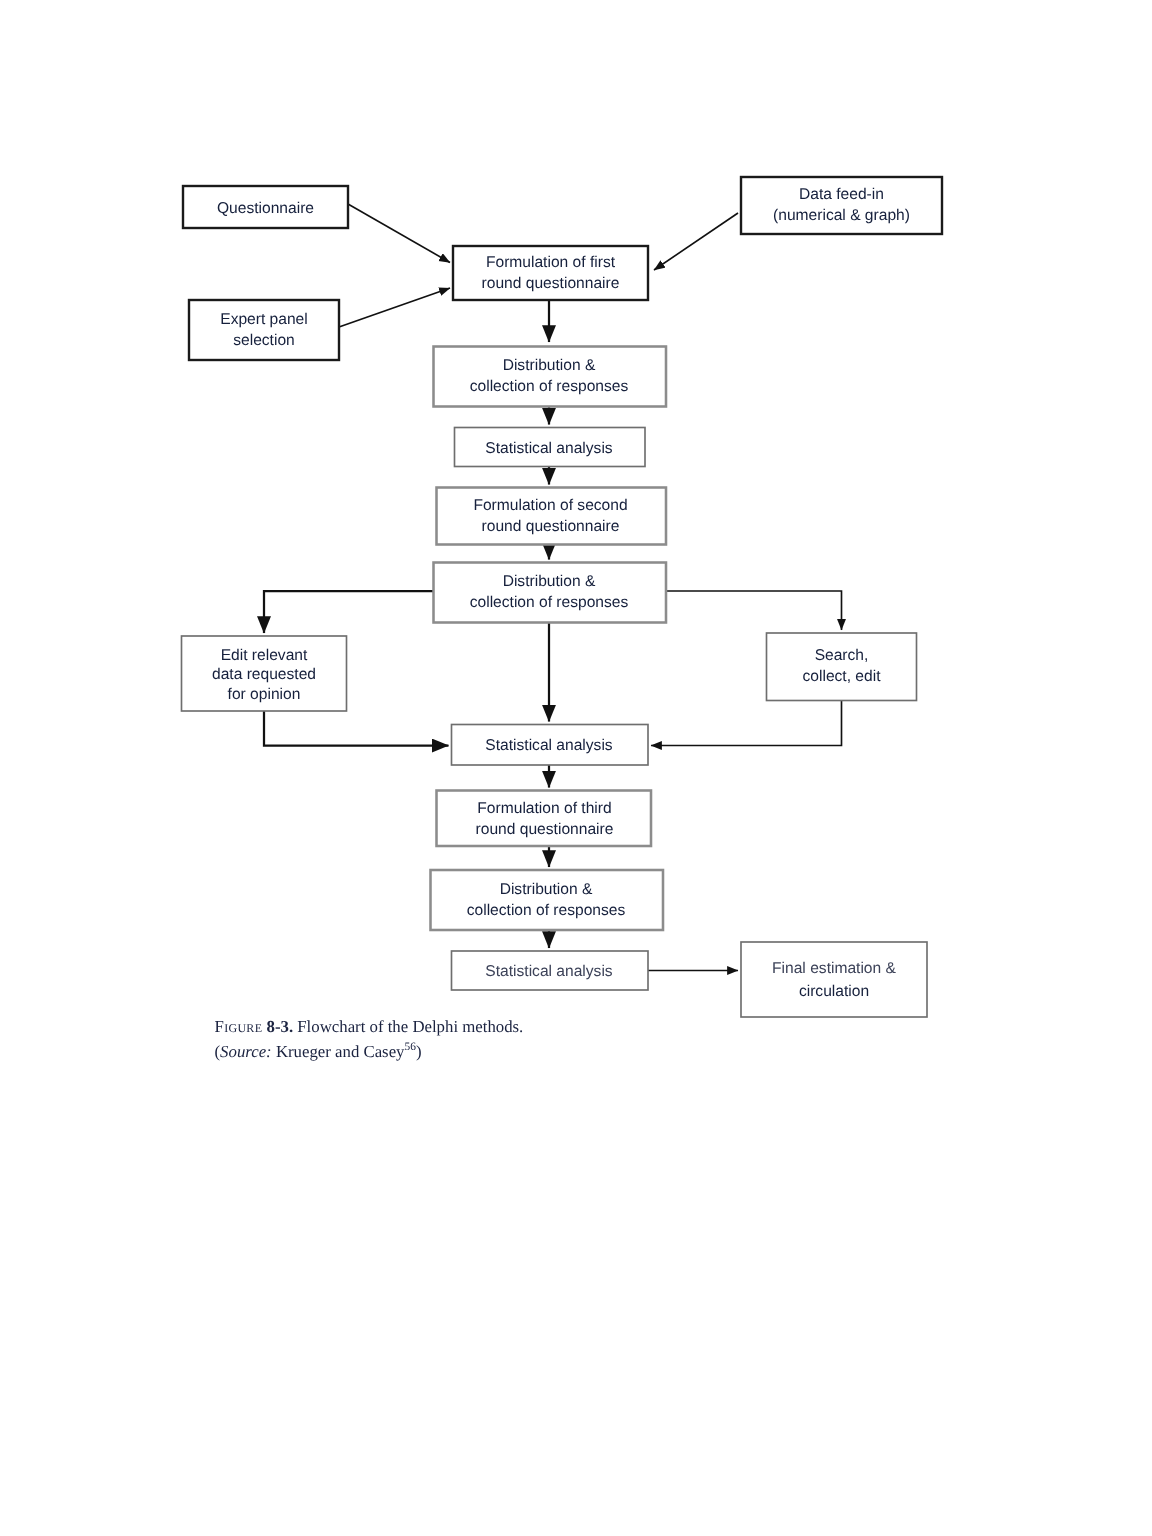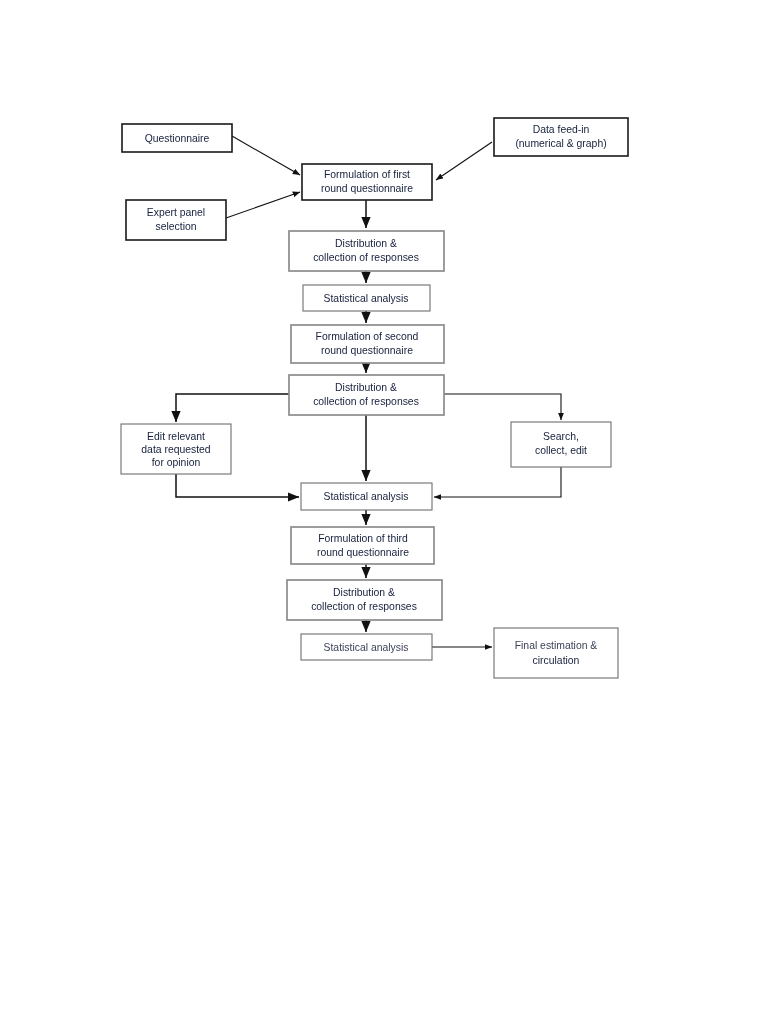--- a/index.html
+++ b/index.html
@@ -213,15 +213,17 @@
     </g>
 
     <g>
       <rect class="node-box-thin" x="494" y="628" width="124" height="50"></rect>
       <text class="node-label faint" x="556" y="646">Final estimation &amp;</text>
       <text class="node-label" x="556" y="661">circulation</text>
     </g>
   </svg>
 
   <div class="caption">
+    <div class="caption-line"><span class="fig-tag">Figure</span> <span class="fig-num">8-3.</span> <span>Flowchart of the Delphi methods.</span></div>
+    <div class="caption-line"><span>(</span><span class="src-em">Source:</span> <span>Krueger and Casey</span><span class="sup">56</span><span>)</span></div>
   </div>
 
 </div>
 
 </body></html>

